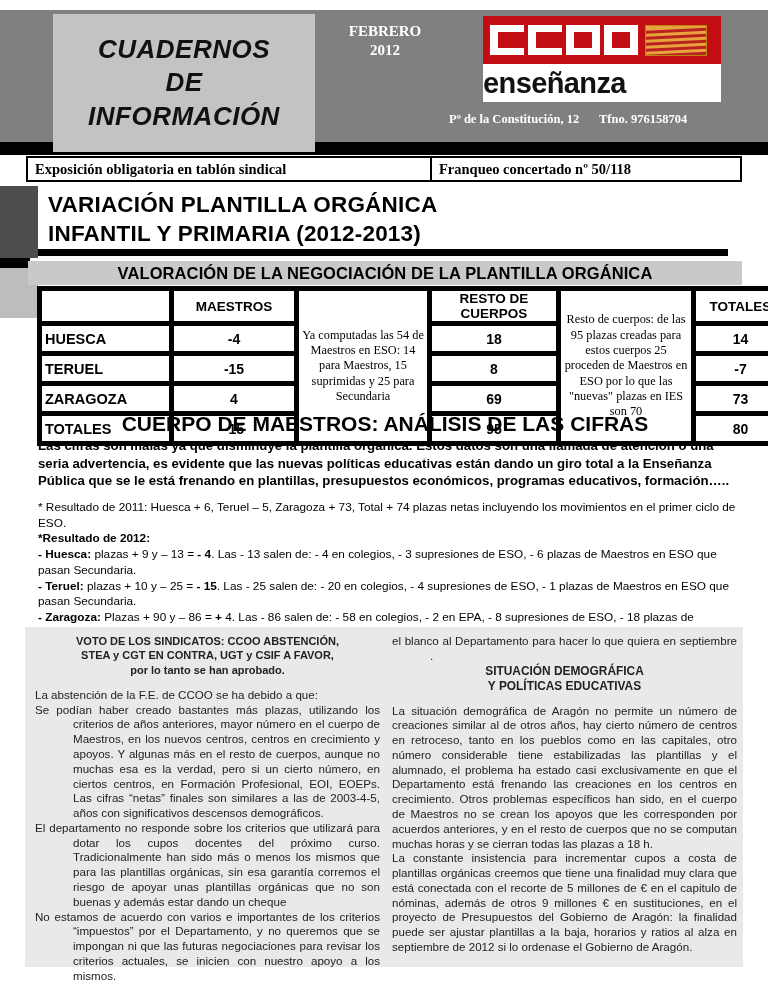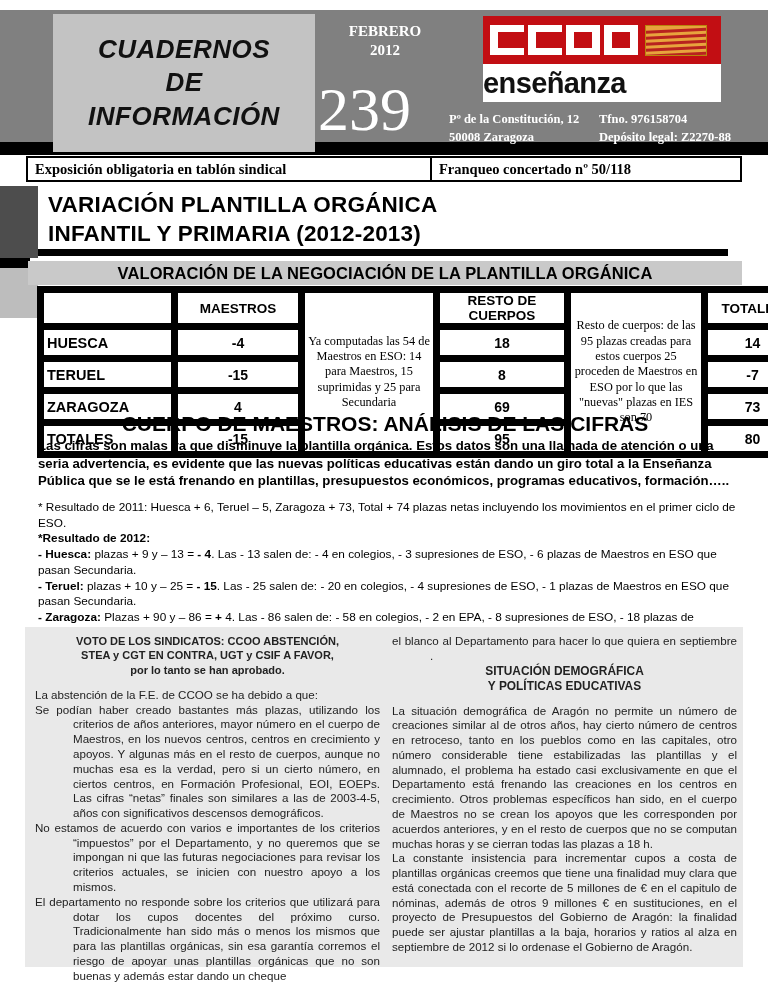--- a/index.html
+++ b/index.html
@@ -139,21 +139,21 @@
   .tbl-caption{
     position:absolute; left:28px; top:261px; width:714px; height:24px;
     background:#c9c9c9; display:flex; align-items:center; justify-content:center;
     font-weight:bold; font-size:16.5px; letter-spacing:0.1px;
   }
   table.plantilla{
     position:absolute; left:37px; top:286px; width:706px;
     border-collapse:collapse; table-layout:fixed;
   }
   table.plantilla td{
-    border:7px solid #000000; padding:0; height:25px; vertical-align:middle;
+    border:5px solid #000000; padding:0; height:25px; vertical-align:middle;
   }
   .c-prov{width:127px;}
   .c-maes{width:120px;}
   .c-note1{width:122px;}
   .c-resto{width:124px;}
   .c-note2{width:124px;}
   .c-tot{width:89px;}
   .hd{font-weight:bold; font-size:13.5px; text-align:center;}
   .prov{font-weight:bold; font-size:14.5px; padding-left:3px !important;}
   .num{font-weight:bold; font-size:14px; text-align:center;}
@@ -217,21 +217,20 @@
     <span>CUADERNOS</span>
     <span>DE</span>
     <span>INFORMACIÓN</span>
   </div>
 
   <div class="mast-month">
     <div>FEBRERO</div>
     <div>2012</div>
   </div>
 
-  <div class="mast-number">239</div>
 
   <div class="logo-wrap">
     <div class="logo-red">
       <div class="logo-letters">
         <span class="lt c"></span>
         <span class="lt c"></span>
         <span class="lt o"></span>
         <span class="lt o"></span>
       </div>
       <div class="logo-flag">
@@ -245,24 +244,20 @@
     <div class="logo-white">
       <span class="logo-word">enseñanza</span>
     </div>
   </div>
 
   <div class="mast-addr">
     <div class="row">
       <span class="a1">Pº de la Constitución, 12</span>
       <span class="a2">Tfno. 976158704</span>
     </div>
-    <div class="row">
-      <span class="a1">50008 Zaragoza</span>
-      <span class="a2">Depósito legal: Z2270-88</span>
-    </div>
   </div>
 </div>
 
 <div class="notice">
   <div class="cell c1">Exposición obligatoria en tablón sindical</div>
   <div class="cell c2">Franqueo concertado  nº 50/118</div>
 </div>
 
 <div class="dec-dark"></div>
 <div class="dec-black"></div>
@@ -331,22 +326,22 @@
 
 <div class="col-left">
   <div class="col-head">
     <span>VOTO DE LOS SINDICATOS:  CCOO ABSTENCIÓN,</span>
     <span>STEA y CGT EN CONTRA, UGT y CSIF A FAVOR,</span>
     <span>por lo tanto se han aprobado.</span>
   </div>
   <div class="gap"></div>
   <p class="para">La abstención de la F.E. de CCOO se ha debido a que:</p>
   <p class="para hang">Se podían haber creado bastantes más plazas, utilizando los criterios de años anteriores, mayor número en el cuerpo de Maestros, en los nuevos centros, centros en crecimiento y apoyos. Y algunas más en el resto de cuerpos, aunque no muchas esa es la verdad, pero si un cierto número, en ciertos centros, en Formación Profesional, EOI, EOEPs. Las cifras “netas” finales son similares a las de 2003-4-5, años con significativos descensos demográficos.</p>
+  <p class="para hang">El departamento no responde sobre los criterios que utilizará para dotar los cupos docentes del próximo curso. Tradicionalmente han sido más o menos los mismos que para las plantillas orgánicas, sin esa garantía corremos el riesgo de apoyar unas plantillas orgánicas que no son buenas y además estar dando un cheque</p>
   <p class="para hang">No estamos de acuerdo con varios e importantes de los criterios “impuestos” por el Departamento, y no queremos que se impongan ni que las futuras negociaciones para revisar los criterios actuales, se inicien con nuestro apoyo a los mismos.</p>
-  <p class="para hang">El departamento no responde sobre los criterios que utilizará para dotar los cupos docentes del próximo curso. Tradicionalmente han sido más o menos los mismos que para las plantillas orgánicas, sin esa garantía corremos el riesgo de apoyar unas plantillas orgánicas que no son buenas y además estar dando un cheque</p>
 </div>
 
 <div class="col-right">
   <p class="para hang">el blanco al Departamento para hacer lo que quiera en septiembre .</p>
   <div class="sub-head">
     <span>SITUACIÓN DEMOGRÁFICA</span>
     <span>Y POLÍTICAS EDUCATIVAS</span>
   </div>
   <div class="gap"></div>
   <p class="para">La situación demográfica de Aragón no permite un número de creaciones similar al de otros años, hay cierto número de centros en retroceso, tanto en los pueblos como en las capitales, otro número considerable tiene estabilizadas las plantillas y el alumnado, el problema ha estado casi exclusivamente en que el Departamento está frenando las creaciones en los centros en crecimiento. Otros problemas específicos han sido, en el cuerpo de Maestros no se crean los apoyos que les corresponden por acuerdos anteriores, y en el resto de cuerpos  que no se computan muchas horas y se cierran todas las plazas a 18 h.</p>

